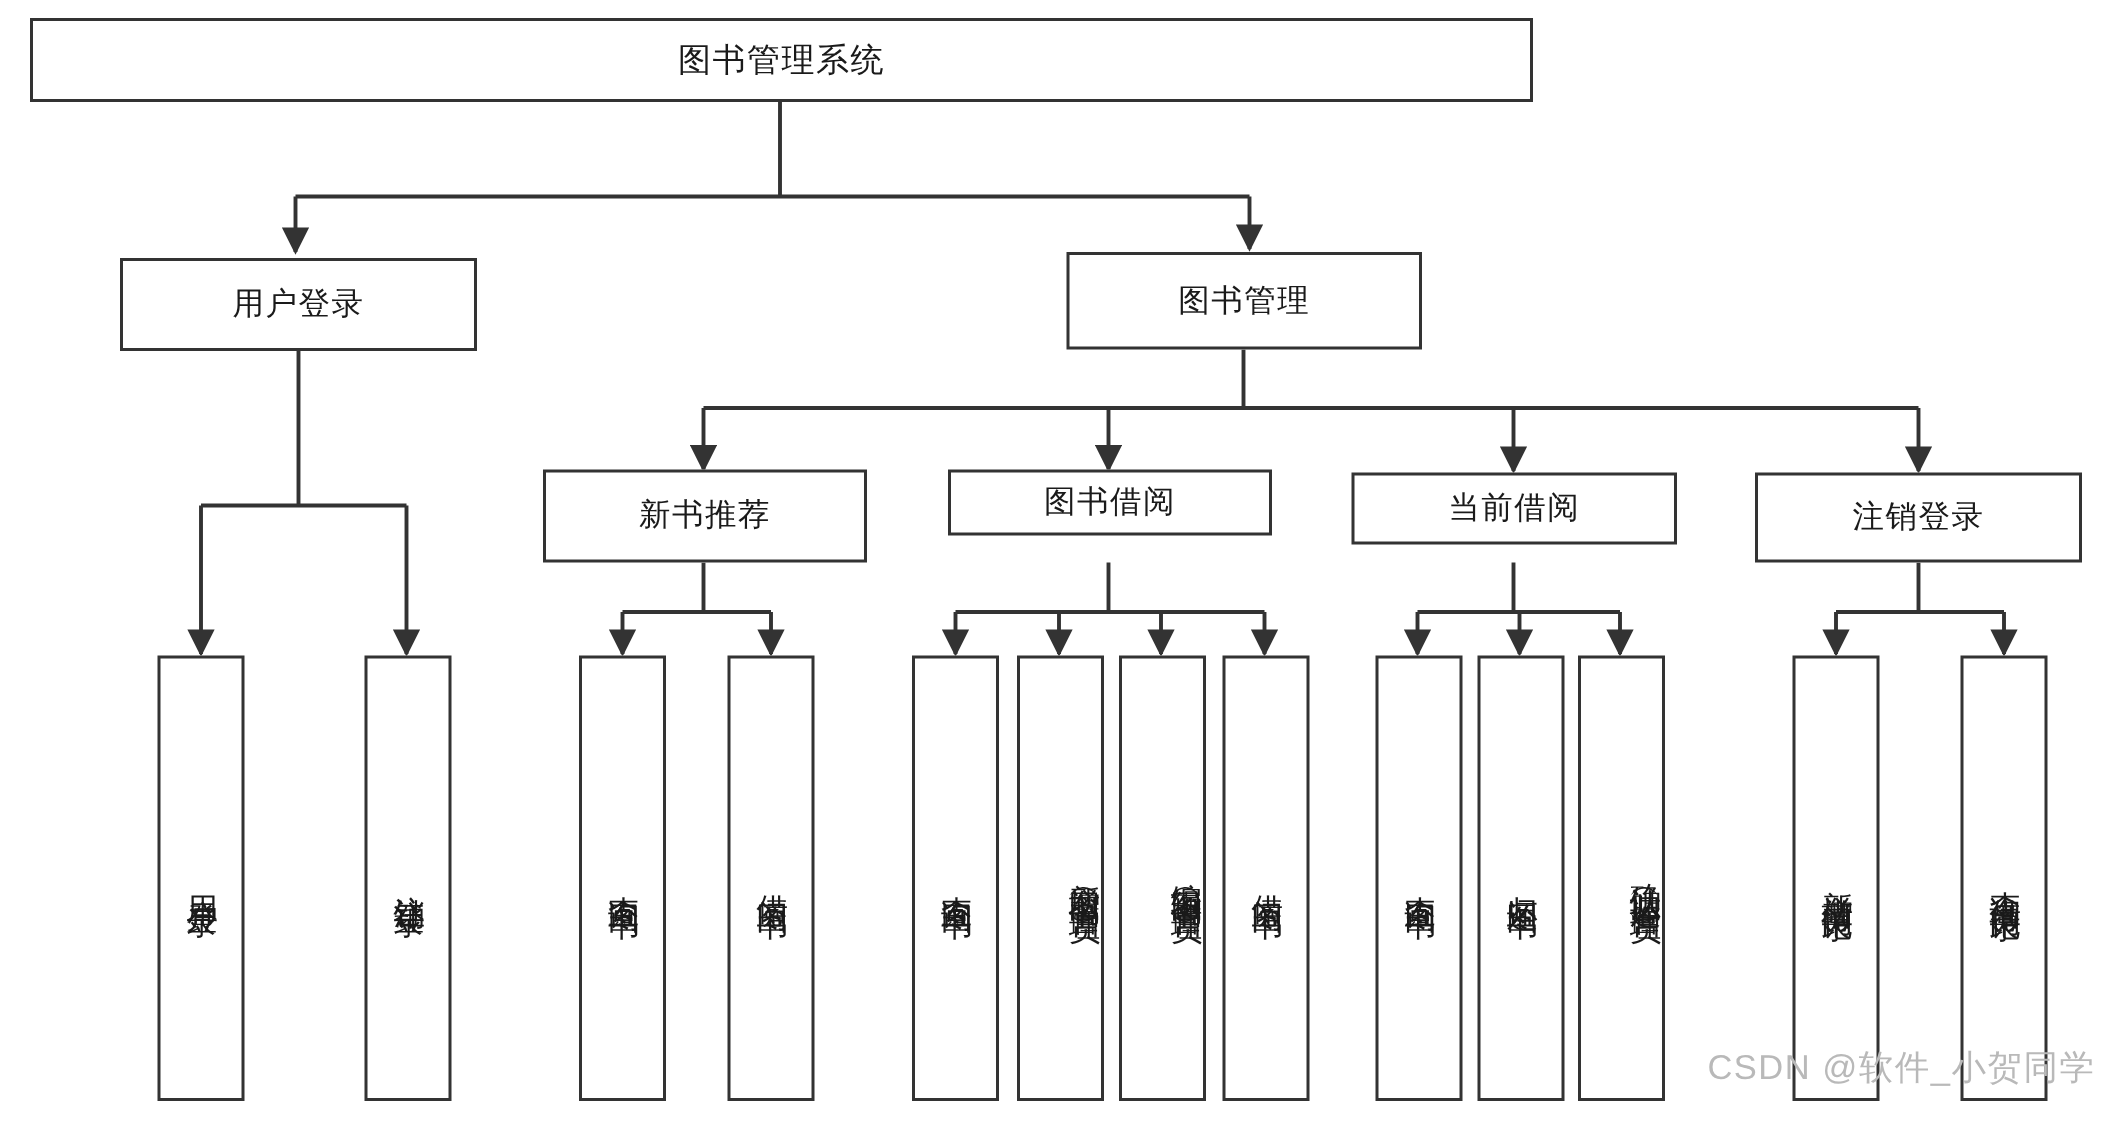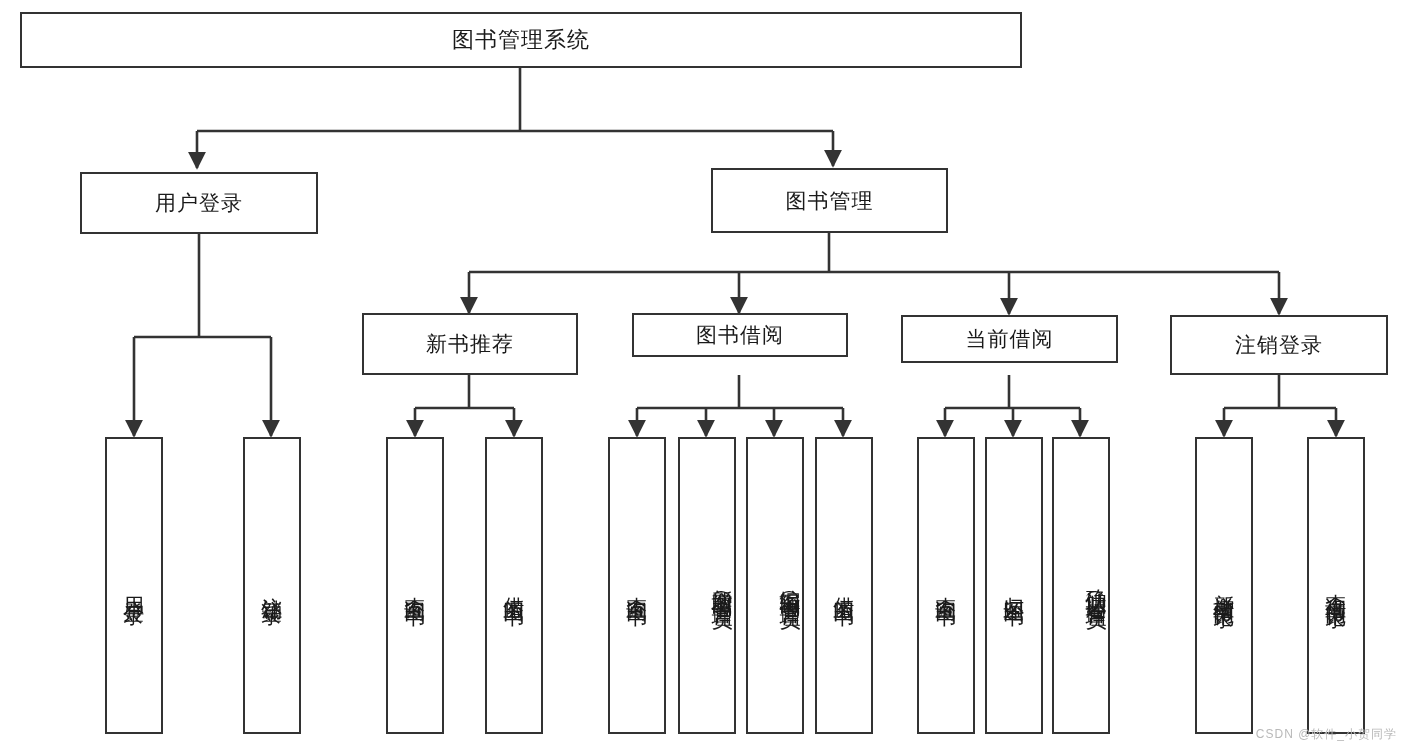--- a/index.html
+++ b/index.html
@@ -54,22 +54,22 @@
     letter-spacing: 3px;
     padding: 4px 0;
   }
   .node.v.top {
     align-items: flex-start;
     justify-content: center;
   }
   #watermark {
     position: absolute;
     right: 8px;
-    bottom: 4px;
-    font-size: 12px;
+    bottom: 20px;
+    font-size: 23px;
     color: #b9b9b9;
     letter-spacing: 1px;
     z-index: 5;
     white-space: nowrap;
   }
 </style>
 </head>
 <body>
 
 <div id="canvas">

